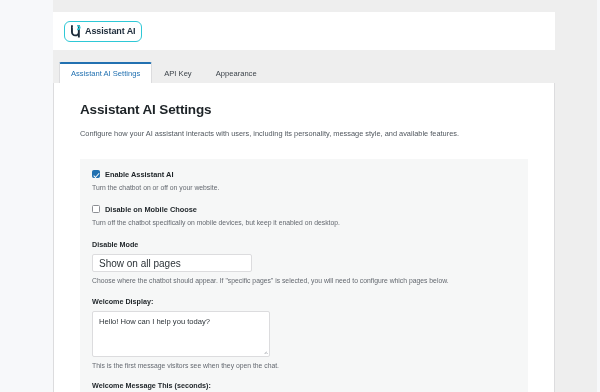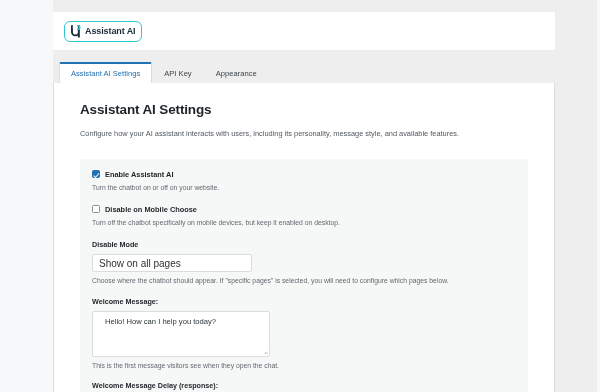--- a/index.html
+++ b/index.html
@@ -198,21 +198,21 @@
     font-size: 10px;
     color: #2c3338;
   }
 
   .textarea-box {
     width: 178px;
     height: 46px;
     background: #ffffff;
     border: 1px solid #dcdcde;
     border-radius: 2px;
-    padding: 5px 12px;
+    padding: 5px 6px;
     font-size: 7.6px;
     color: #2c3338;
     position: relative;
     line-height: 1.3;
   }
 
   .resize-grip {
     position: absolute;
     right: 1.5px;
     bottom: 1.5px;
@@ -288,35 +288,35 @@
           <span class="field-label">Disable Mode</span>
           <div class="select-box">
             <span>Show on all pages</span>
           </div>
           <div class="help-text">Choose where the chatbot should appear. If "specific pages" is selected, you will need to configure which pages below.</div>
         </div>
 
         <div class="gap-sm"></div>
 
         <div class="field-group">
-          <span class="field-label">Welcome Message:</span>
+          <span class="field-label">Welcome Display:</span>
           <div class="textarea-box">
             <span>Hello! How can I help you today?</span>
             <span class="resize-grip">
               <span></span>
                 <span></span>
             </span>
           </div>
           <div class="help-text">This is the first message visitors see when they open the chat.</div>
         </div>
 
         <div class="gap-sm"></div>
 
         <div class="field-group">
-          <span class="field-label">Welcome Message Delay (response):</span>
+          <span class="field-label">Welcome Message This (seconds):</span>
 
         </div>
 
       </div>
     </div>
 
   </div>
 </div>
 
 </body></html>

